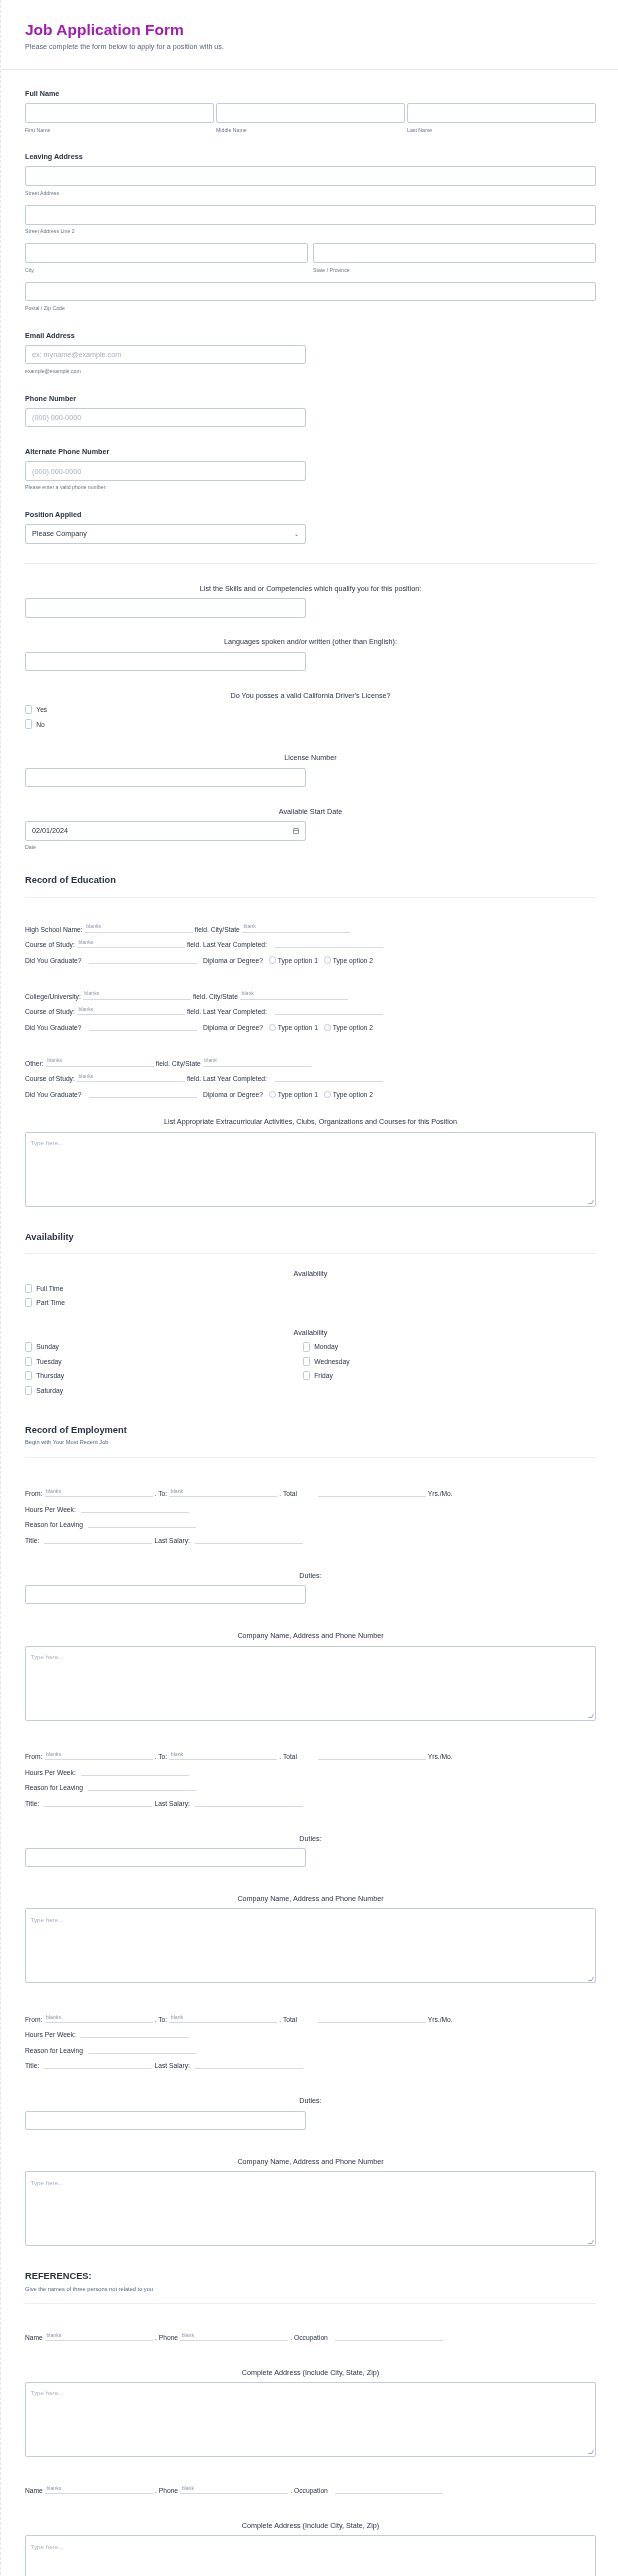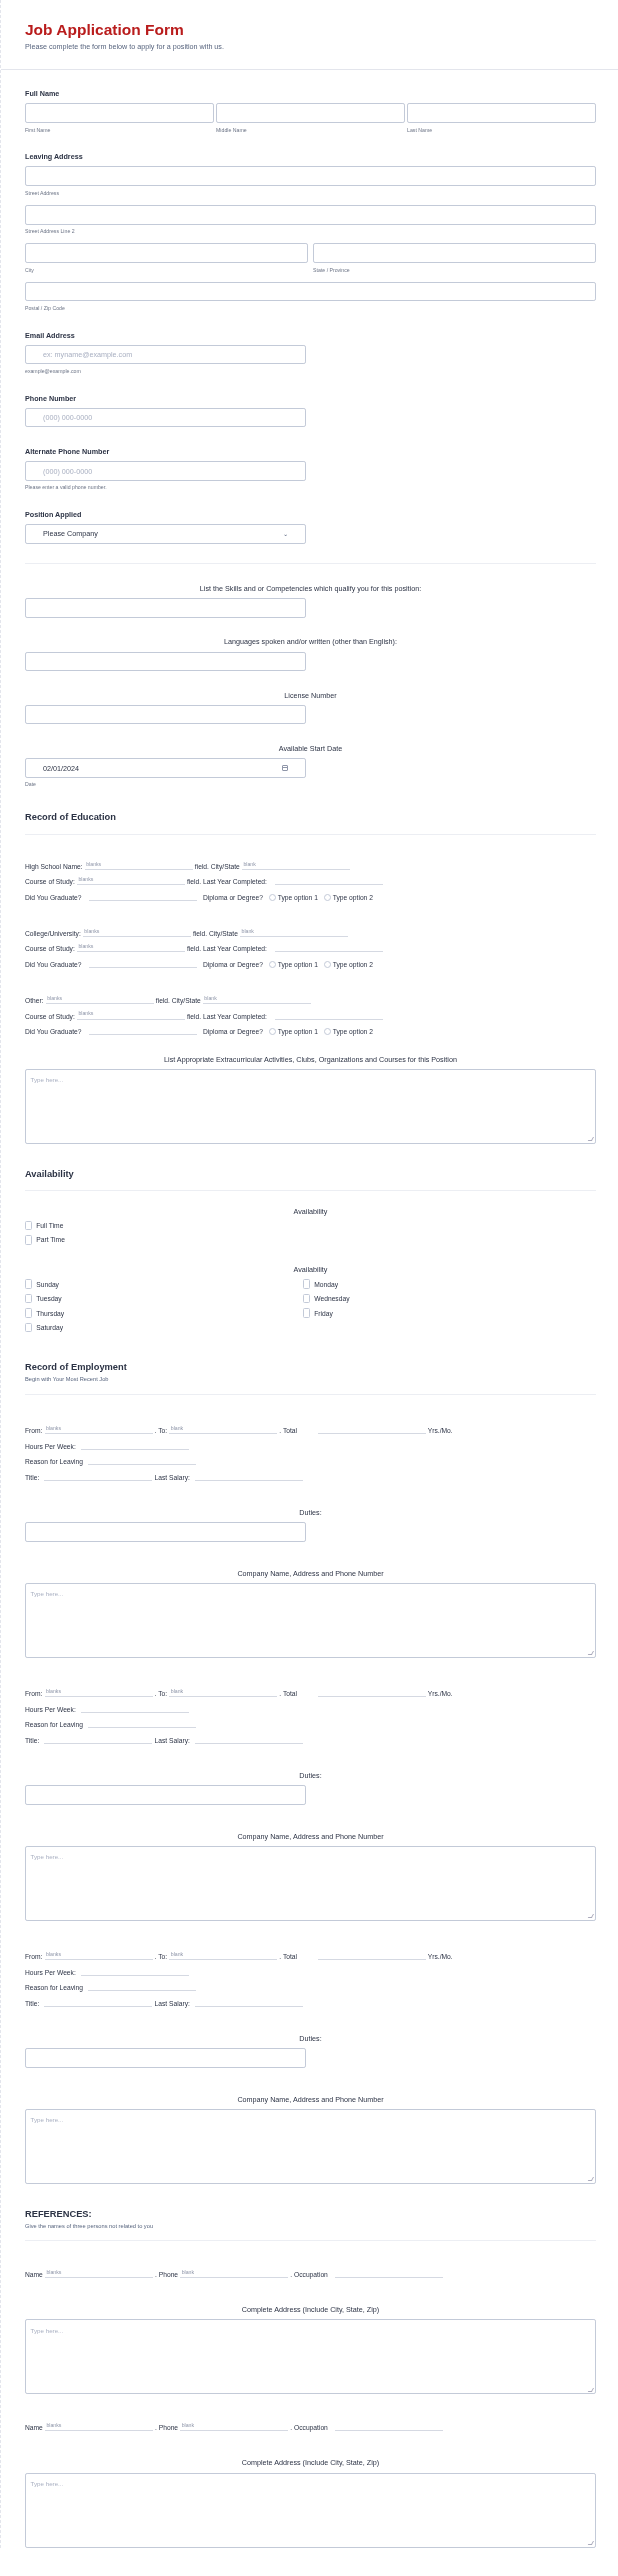--- a/index.html
+++ b/index.html
@@ -5,30 +5,30 @@
   * { box-sizing: border-box; }
   html, body { margin: 0; padding: 0; background: #ffffff; }
   body {
     width: 618px;
     font-family: "Liberation Sans", sans-serif;
     color: #2c3345;
     border-left: 0.5px dashed #e3e5ec;
   }
   .form { width: 618px; }
   .header { padding: 20.6px 24px 17.5px 24px; border-bottom: 0.5px solid #e3e5ec; }
-  .header h1 { margin: 0; font-size: 15.5px; font-weight: bold; color: #b91c1c; line-height: 18.5px; }
+  .header h1 { margin: 0; font-size: 15.5px; font-weight: bold; color: #a21caf; line-height: 18.5px; }
   .header .sub { margin-top: 3.1px; font-size: 7.2px; color: #57647e; }
   .body { padding: 0 23px 0 24px; }
   .field { padding-top: 19.6px; }
   .field.tight { padding-top: 15.5px; }
   .label { font-size: 7.2px; font-weight: bold; color: #2c3345; margin-bottom: 5.2px; }
   .label.normal { font-weight: normal; text-align: center; }
   .input {
     height: 19.6px; border: 0.5px solid #c3cad8; border-radius: 2.1px; background: #fff;
-    display: flex; align-items: center; padding: 0 17px; font-size: 7.2px; color: #2c3345;
+    display: flex; align-items: center; padding: 0 6px; font-size: 7.2px; color: #2c3345;
   }
   .input.placeholder { color: #a8afc1; }
   .w-half { width: 281px; }
   .w-full { width: 100%; }
   .sublabel { font-size: 5.2px; color: #6c7486; margin-top: 3.6px; }
   .row3 { display: flex; gap: 2.1px; }
   .row3 > div { flex: 1; }
   .row2 { display: flex; gap: 5.2px; }
   .row2 > div { flex: 1; }
   .addr-gap { margin-top: 9.3px; }
@@ -127,20 +127,31 @@
     <div class="field">
       <div class="label normal">List the Skills and or Competencies which qualify you for this position:</div>
       <div class="input w-half"></div>
     </div>
 
     <div class="field">
       <div class="label normal">Languages spoken and/or written (other than English):</div>
       <div class="input w-half"></div>
     </div>
 
+    <div class="field">
+      <div class="label normal">Do You posses a valid California Driver's License?</div>
+      <div class="check-row">
+          <span class="checkbox"></span>
+          <span>Yes</span>
+        </div>
+      <div class="check-row">
+          <span class="checkbox"></span>
+          <span>No</span>
+        </div>
+    </div>
 
     <div class="field">
       <div class="label normal">License Number</div>
       <div class="input w-half"></div>
     </div>
 
     <div class="field">
       <div class="label normal">Available Start Date</div>
       <div class="input w-half">
         <span>02/01/2024</span>

